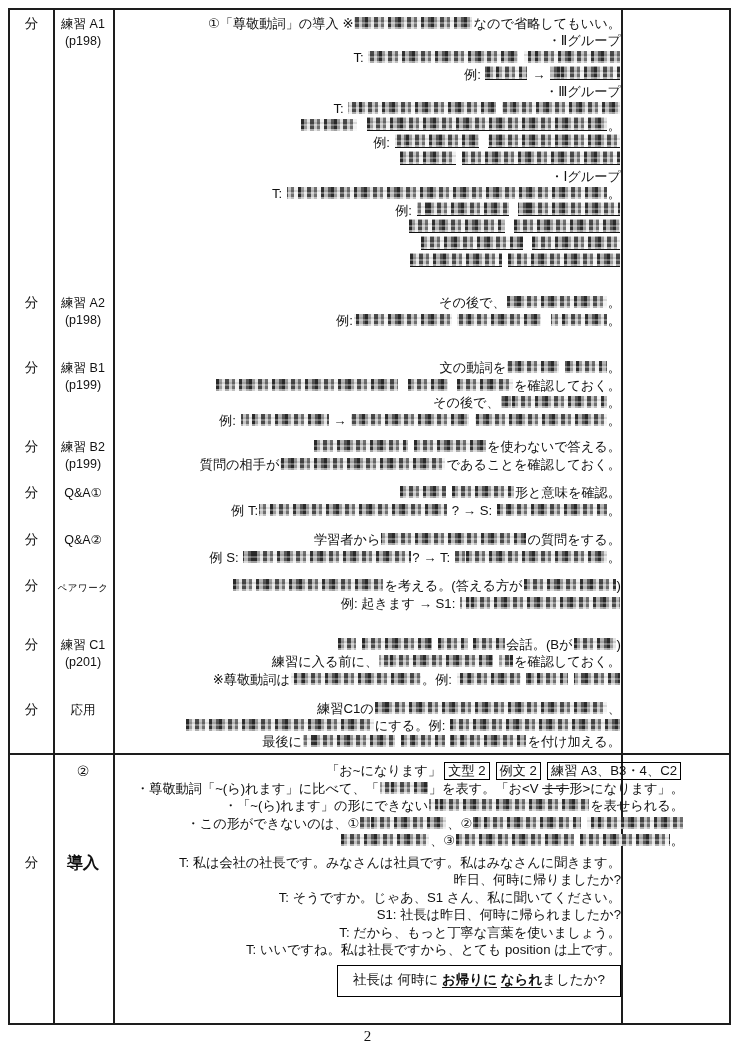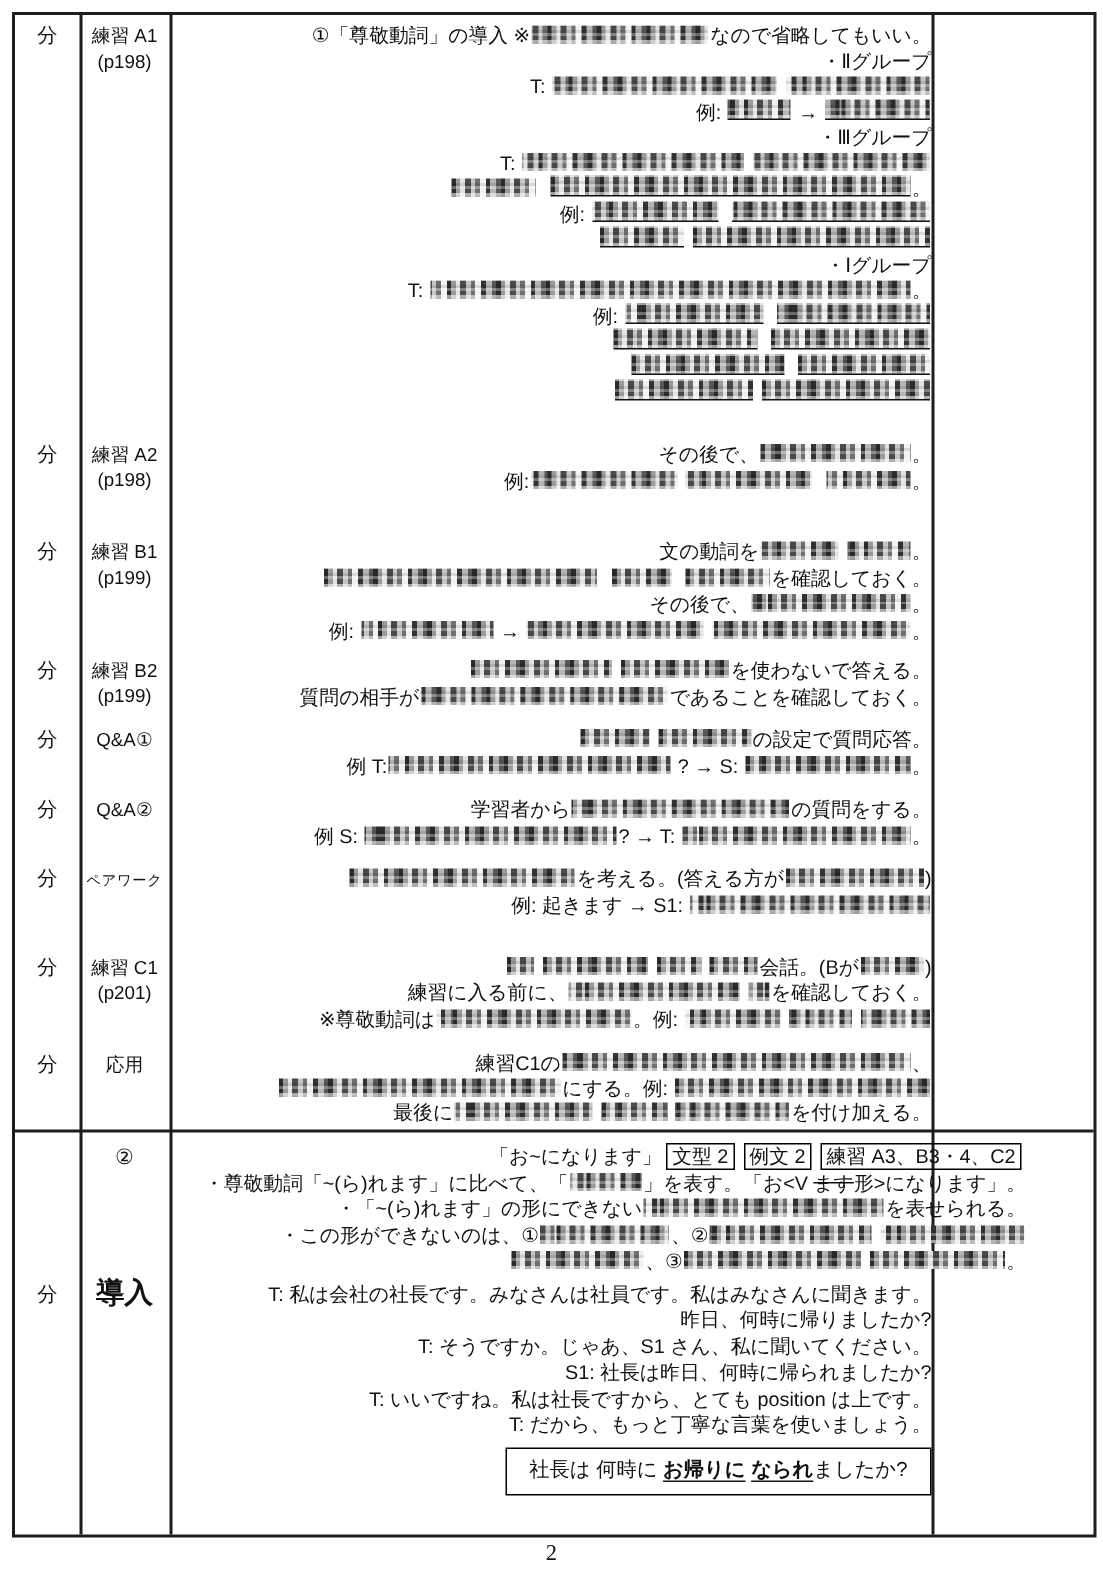--- a/index.html
+++ b/index.html
@@ -6,21 +6,21 @@
   body{width:735px;height:1052px;position:relative;overflow:hidden;
        font-family:"Liberation Sans","DejaVu Sans",sans-serif;color:#111;}
   .sheet{position:absolute;left:8px;top:8px;width:723px;height:1017px;
          border:2px solid #1d1d1d;box-sizing:border-box;background:#fff;}
   .vl{position:absolute;top:0;bottom:0;width:1.6px;background:#1d1d1d;}
   .sep{position:absolute;left:0;right:0;height:2.4px;background:#1d1d1d;}
   .row{position:absolute;left:0;width:719px;display:flex;align-items:flex-start;}
   .c1{flex:0 0 43px;text-align:center;font-size:13.5px;line-height:17px;}
   .c2{flex:0 0 60px;text-align:center;font-size:12.5px;line-height:16.5px;padding-top:1px;}
   .c2.small{font-size:9.5px;letter-spacing:.5px;padding-top:3px;}
-  .c2.b{font-weight:bold;font-size:19px;}
+  .c2.b{font-weight:bold;font-size:16px;}
   .c2.big{font-size:14px;}
   .c3{flex:0 0 508px;padding-left:23px;box-sizing:border-box;font-size:13.2px;text-align:right;}
   .c4{flex:1;}
   .ln{white-space:pre;}
   .rd{display:inline-block;height:12px;vertical-align:-1px;margin:0 1px;
       background:
        repeating-linear-gradient(0deg,rgba(255,255,255,.55) 0 2px,rgba(255,255,255,0) 2px 5px,
          rgba(255,255,255,.3) 5px 7px,rgba(0,0,0,.10) 7px 9px,rgba(255,255,255,0) 9px 12px),
        repeating-linear-gradient(90deg,#2b2b2b 0 3px,#9a9a9a 3px 6px,#e3e3e3 6px 9px,
          #4a4a4a 9px 13px,#c5c5c5 13px 16px,#6f6f6f 16px 19px,#f1f1f1 19px 23px,
@@ -105,21 +105,21 @@
         <div class="ln" style="padding-left: 0px; line-height: 17.5px;"><span>質問の相手が</span><span class="rd p2" style="width: 165px;"></span><span>であることを確認しておく。</span></div>
       </div>
       <div class="c4"></div>
     </div>
     <div class="row" style="top: 474px;">
       <div class="c1">分</div>
       <div class="c2">
         <div>Q&amp;A①</div>
       </div>
       <div class="c3">
-        <div class="ln" style="padding-left: 0px; line-height: 17.5px;"><span class="rd" style="width: 46px;"></span><span> </span><span class="rd" style="width: 62px;"></span><span>の設定で質問応答。</span></div>
+        <div class="ln" style="padding-left: 0px; line-height: 17.5px;"><span class="rd" style="width: 46px;"></span><span> </span><span class="rd" style="width: 62px;"></span><span>形と意味を確認。</span></div>
         <div class="ln" style="padding-left: 14px; line-height: 17.5px;"><span>例 T:</span><span class="rd p2" style="width: 188px;"></span><span> ? → S: </span><span class="rd p2" style="width: 110px;"></span><span>。</span></div>
       </div>
       <div class="c4"></div>
     </div>
     <div class="row" style="top: 521px;">
       <div class="c1">分</div>
       <div class="c2">
         <div>Q&amp;A②</div>
       </div>
       <div class="c3">
@@ -181,21 +181,21 @@
     <div class="row" style="top: 844px;">
       <div class="c1">分</div>
       <div class="c2 b">
         <div>導入</div>
       </div>
       <div class="c3">
         <div class="ln" style="padding-left: 14px; line-height: 17.4px;"><span>T: 私は会社の社長です。みなさんは社員です。私はみなさんに聞きます。</span></div>
         <div class="ln" style="padding-left: 32px; line-height: 17.4px;"><span>昨日、何時に帰りましたか?</span></div>
         <div class="ln" style="padding-left: 14px; line-height: 17.4px;"><span>T: そうですか。じゃあ、S1 さん、私に聞いてください。</span></div>
         <div class="ln" style="padding-left: 2px; line-height: 17.4px;"><span>S1: 社長は昨日、何時に帰られましたか?</span></div>
+        <div class="ln" style="padding-left: 14px; line-height: 17.4px;"><span>T: だから、もっと丁寧な言葉を使いましょう。</span></div>
         <div class="ln" style="padding-left: 14px; line-height: 17.4px;"><span>T: いいですね。私は社長ですから、とても position は上です。</span></div>
-        <div class="ln" style="padding-left: 14px; line-height: 17.4px;"><span>T: だから、もっと丁寧な言葉を使いましょう。</span></div>
         <div class="ln" style="padding-left: 36px; line-height: 17.4px; margin-top: 7px;"><div class="callout"><span>社長は 何時に </span><span class="bu">お帰りに</span><span> </span><span class="bu">なられ</span><span>ましたか?</span></div></div>
       </div>
       <div class="c4"></div>
     </div>
   </div>
 
 <div class="pageno">2</div>
 
 </body></html>

